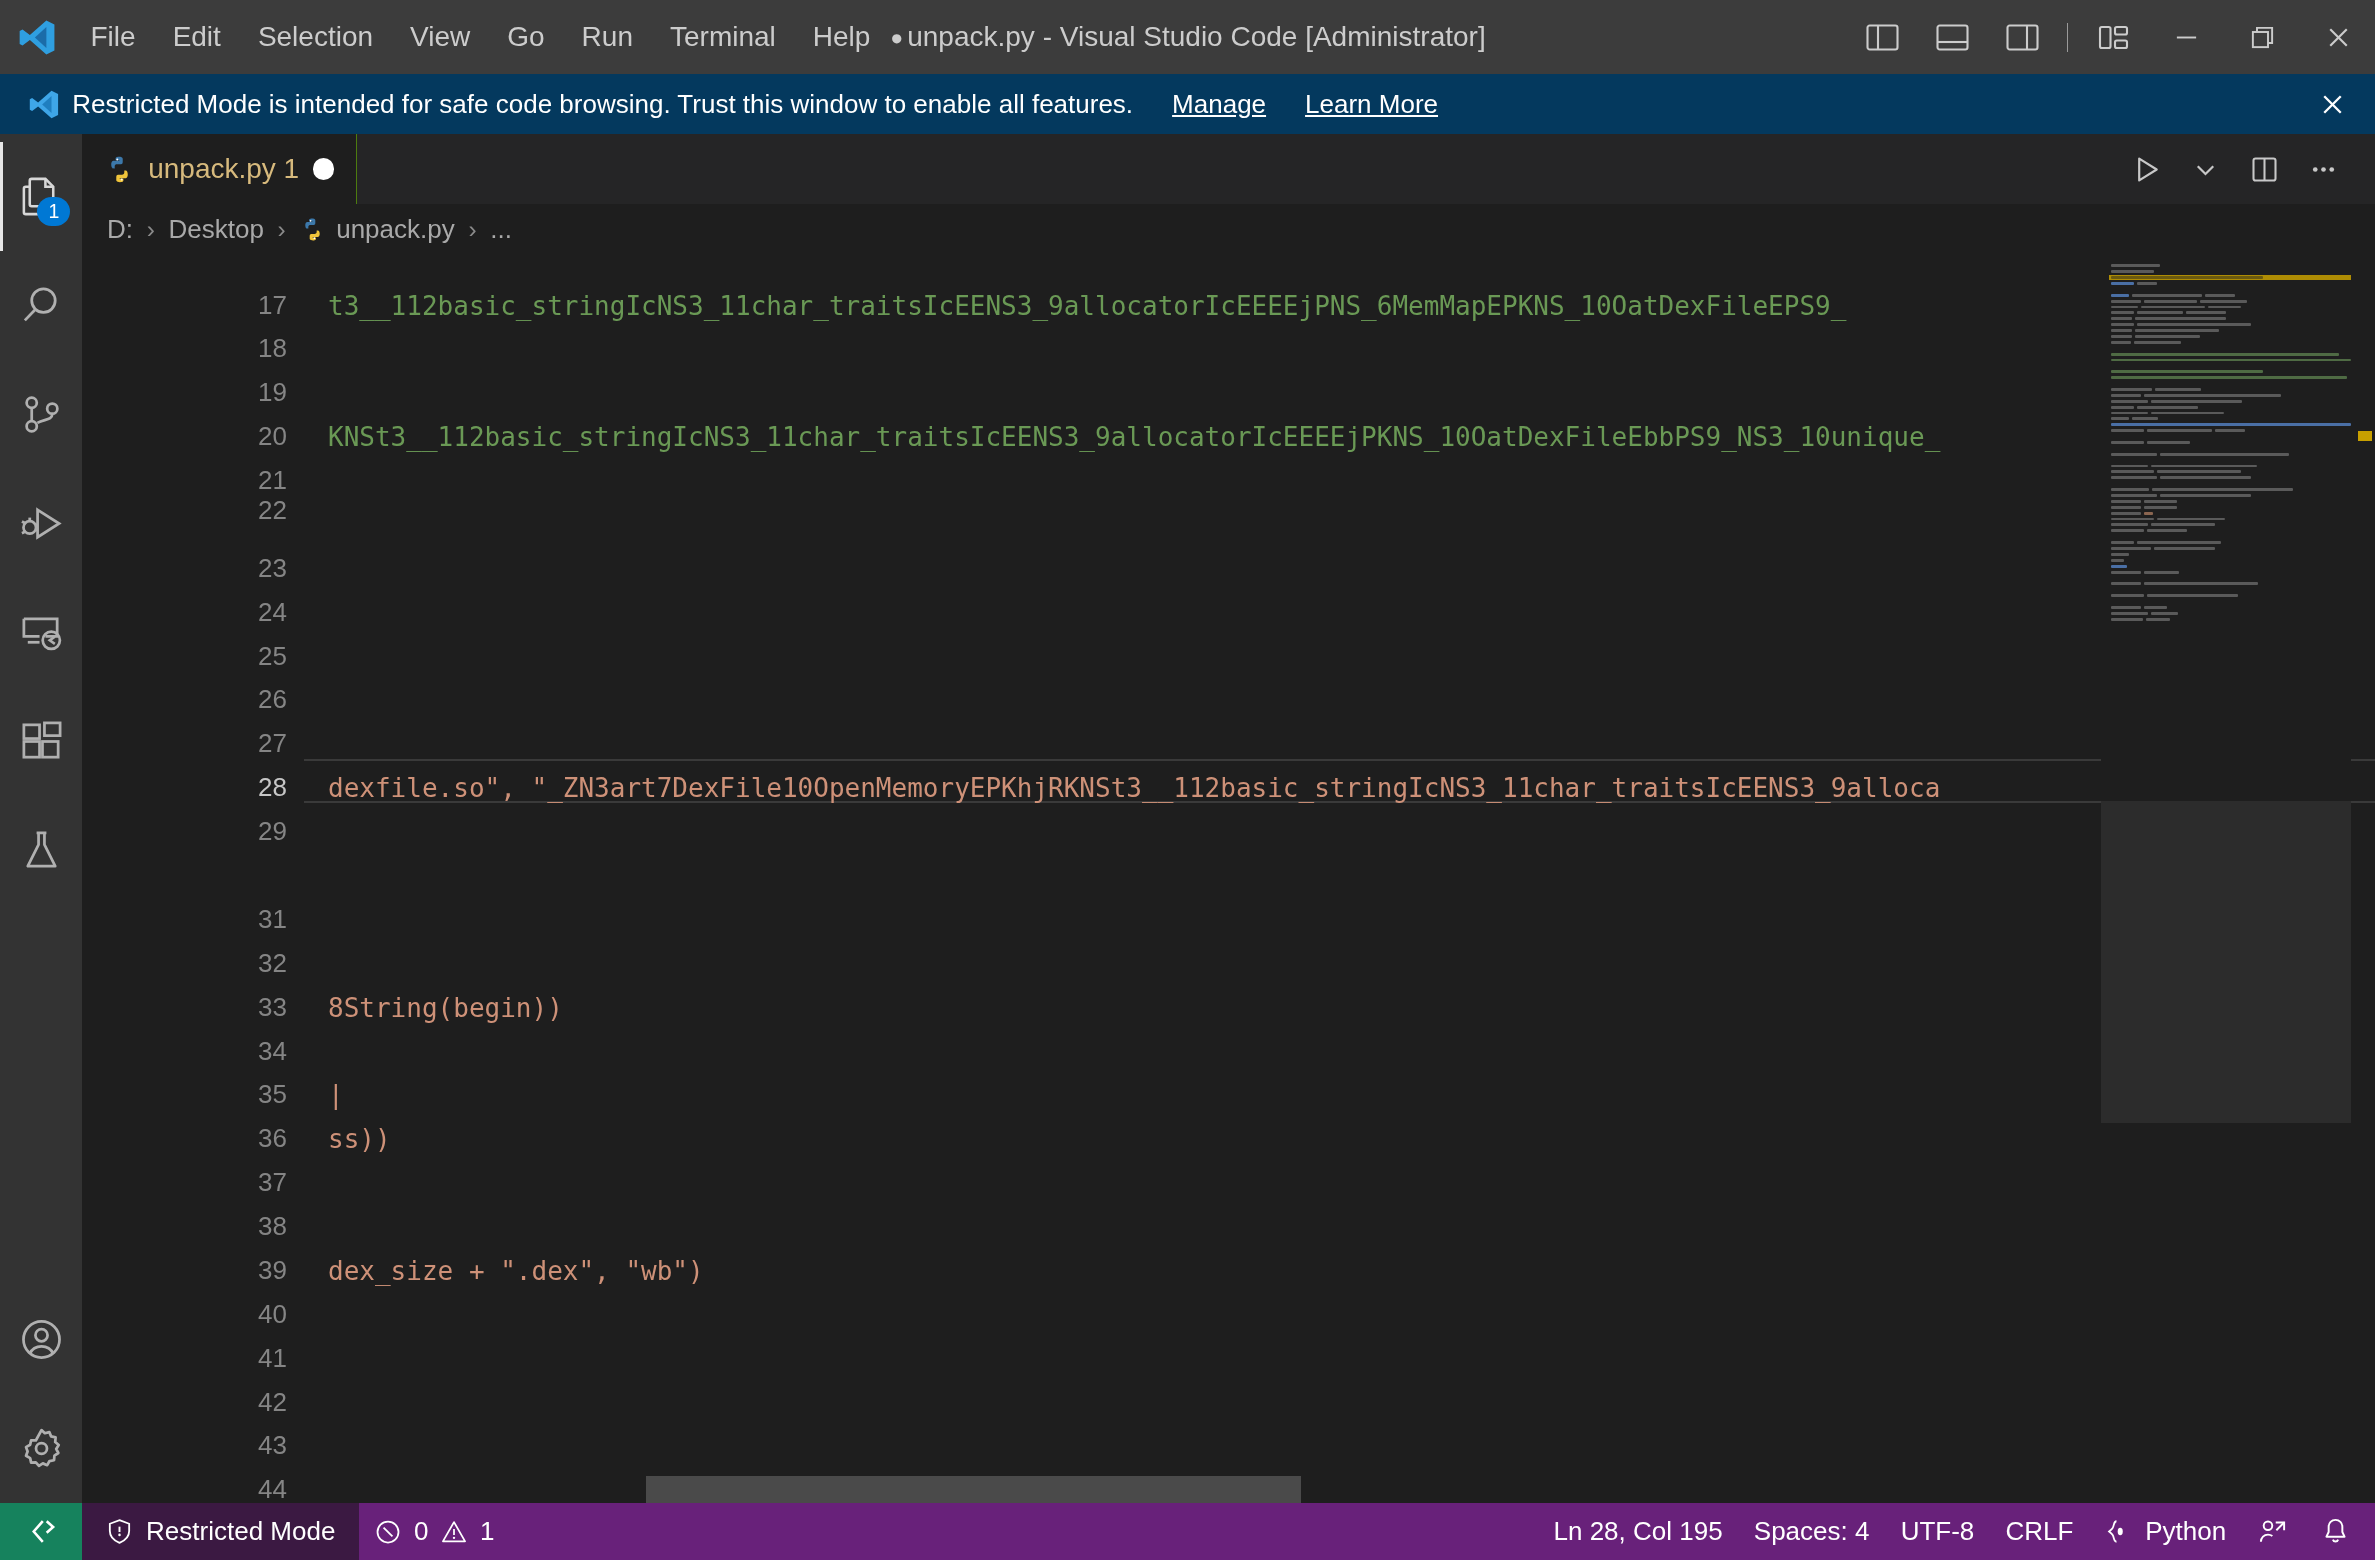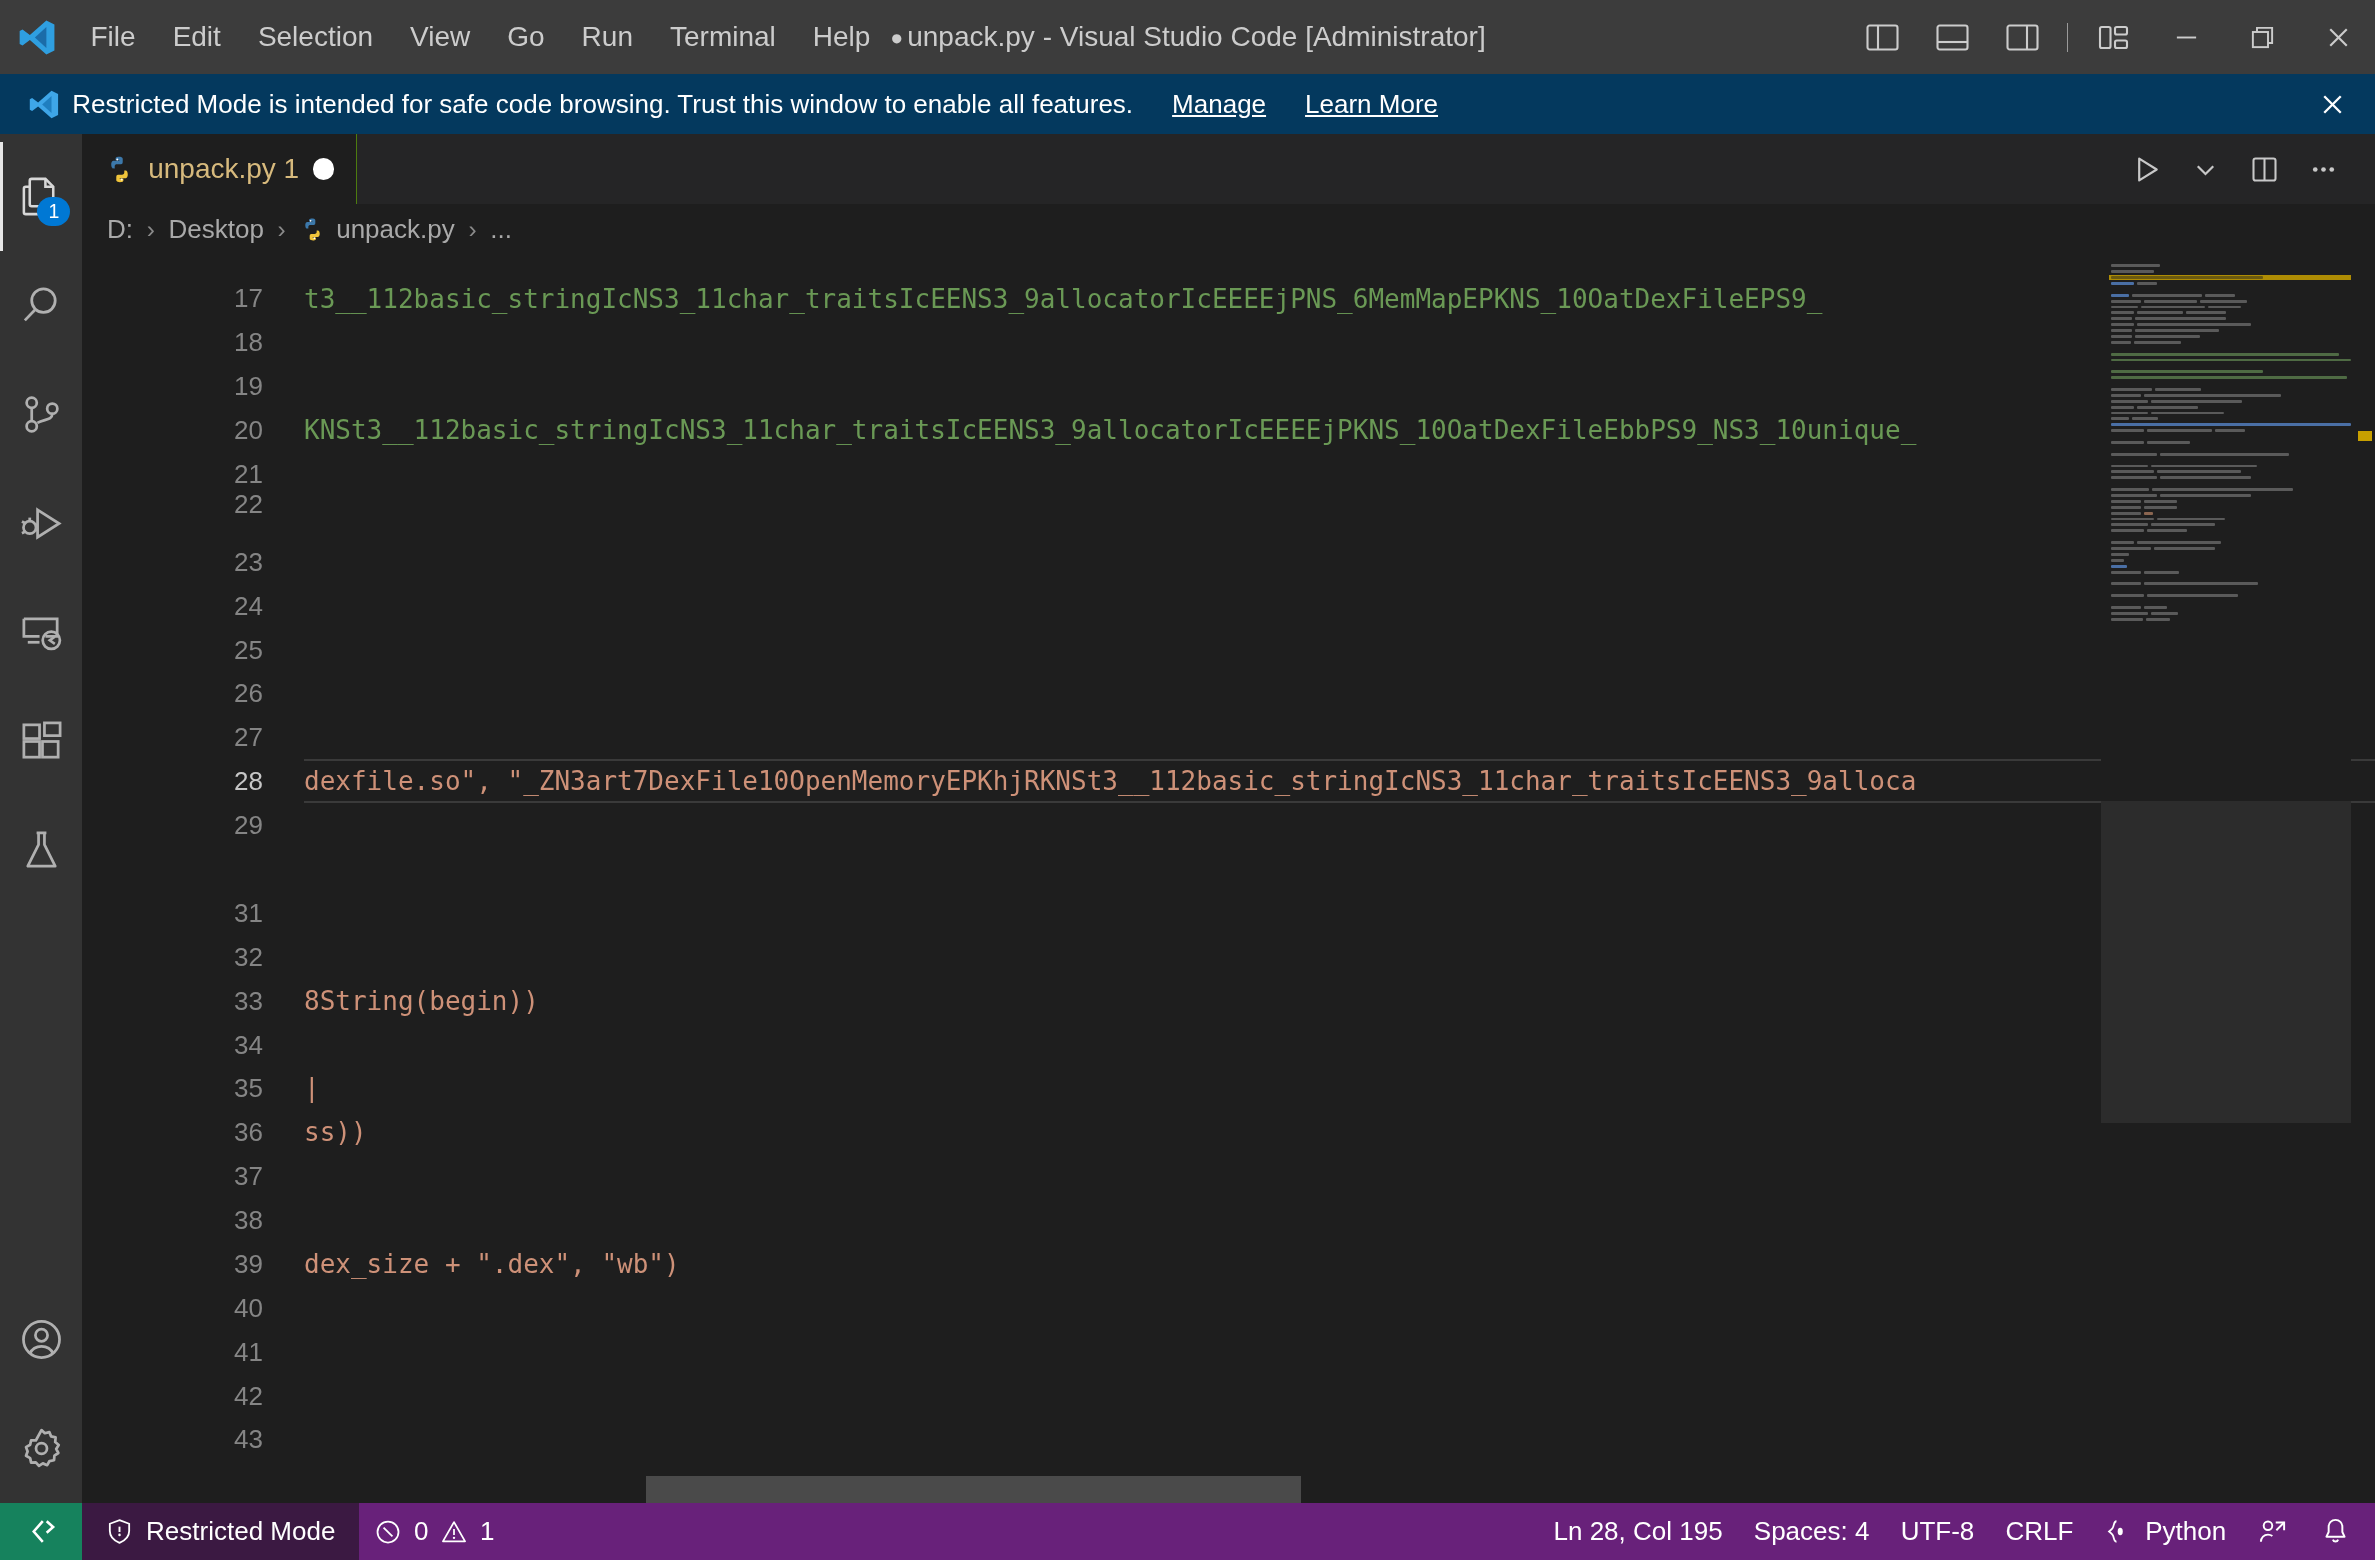--- a/index.html
+++ b/index.html
@@ -87,22 +87,22 @@
   .breadcrumbs {
     height: 51px; flex: 0 0 51px; background: #1e1e1e; display: flex; align-items: center;
     padding-left: 25px; gap: 0px;
   }
   .bc-item { color: #a9a9a9; font-size: 26px; display: flex; align-items: center; gap: 9.8px; white-space: nowrap; }
   .bc-sep { color: #8a8a8a; font-size: 24.4px; margin: 0 13.7px; }
 
   .editor { flex: 1 1 auto; position: relative; overflow: hidden; background: #1e1e1e; }
   .code-scroll { position: absolute; inset: 0; }
   .codeline {
-    position: absolute; left: 0; right: 0; height: 44px; display: flex; align-items: center;
-    font-family: "DejaVu Sans Mono", monospace; font-size: 26px; white-space: pre;
+    position: absolute; left: 0; right: 0; height: 44px; display: flex; align-items: flex-end;
+    font-family: "DejaVu Sans Mono", monospace; font-size: 26px; white-space: pre; padding-left: 24px;
   }
   .codeline .ln {
     width: 222px; flex: 0 0 222px; text-align: right; padding-right: 41px;
     color: #858585; font-family: "Liberation Sans", sans-serif; font-size: 26px;
   }
   .codeline.current .ln { color: #c6c6c6; }
   .codeline .code { flex: 1 1 auto; overflow: hidden; }
   .cur-line-hl {
     position: absolute; left: 222px; right: 0; height: 44px;
     border-top: 2px solid #3a3a3a; border-bottom: 2px solid #3a3a3a; pointer-events: none;
@@ -406,20 +406,21 @@
             <div class="codeline" style="top: 768px;"><div class="ln">34</div><div class="code tok-orange"></div></div>
             <div class="codeline" style="top: 811px;"><div class="ln">35</div><div class="code tok-orange">|</div></div>
             <div class="codeline" style="top: 855px;"><div class="ln">36</div><div class="code tok-orange">ss))</div></div>
             <div class="codeline" style="top: 899px;"><div class="ln">37</div><div class="code tok-orange"></div></div>
             <div class="codeline" style="top: 943px;"><div class="ln">38</div><div class="code tok-orange"></div></div>
             <div class="codeline" style="top: 987px;"><div class="ln">39</div><div class="code tok-orange">dex_size + ".dex", "wb")</div></div>
             <div class="codeline" style="top: 1031px;"><div class="ln">40</div></div>
             <div class="codeline" style="top: 1075px;"><div class="ln">41</div><div class="code tok-orange"></div></div>
             <div class="codeline" style="top: 1119px;"><div class="ln">42</div><div class="code tok-orange"></div></div>
             <div class="codeline" style="top: 1162px;"><div class="ln">43</div><div class="code tok-orange"></div></div>
+            <div class="codeline" style="top: 1206px;"><div class="ln">44</div><div class="code tok-orange"></div></div>
           </div>
 
         <div class="minimap">
           <div class="mm-canvas" id="mmCanvas">
               <div class="mm-row">
                 <div class="mm-seg" style="background: rgb(90, 90, 90); width: 49px;"></div>
               </div>
               <div class="mm-row">
                 <div class="mm-seg" style="background: rgb(90, 90, 90); width: 43px;"></div>
               </div>

